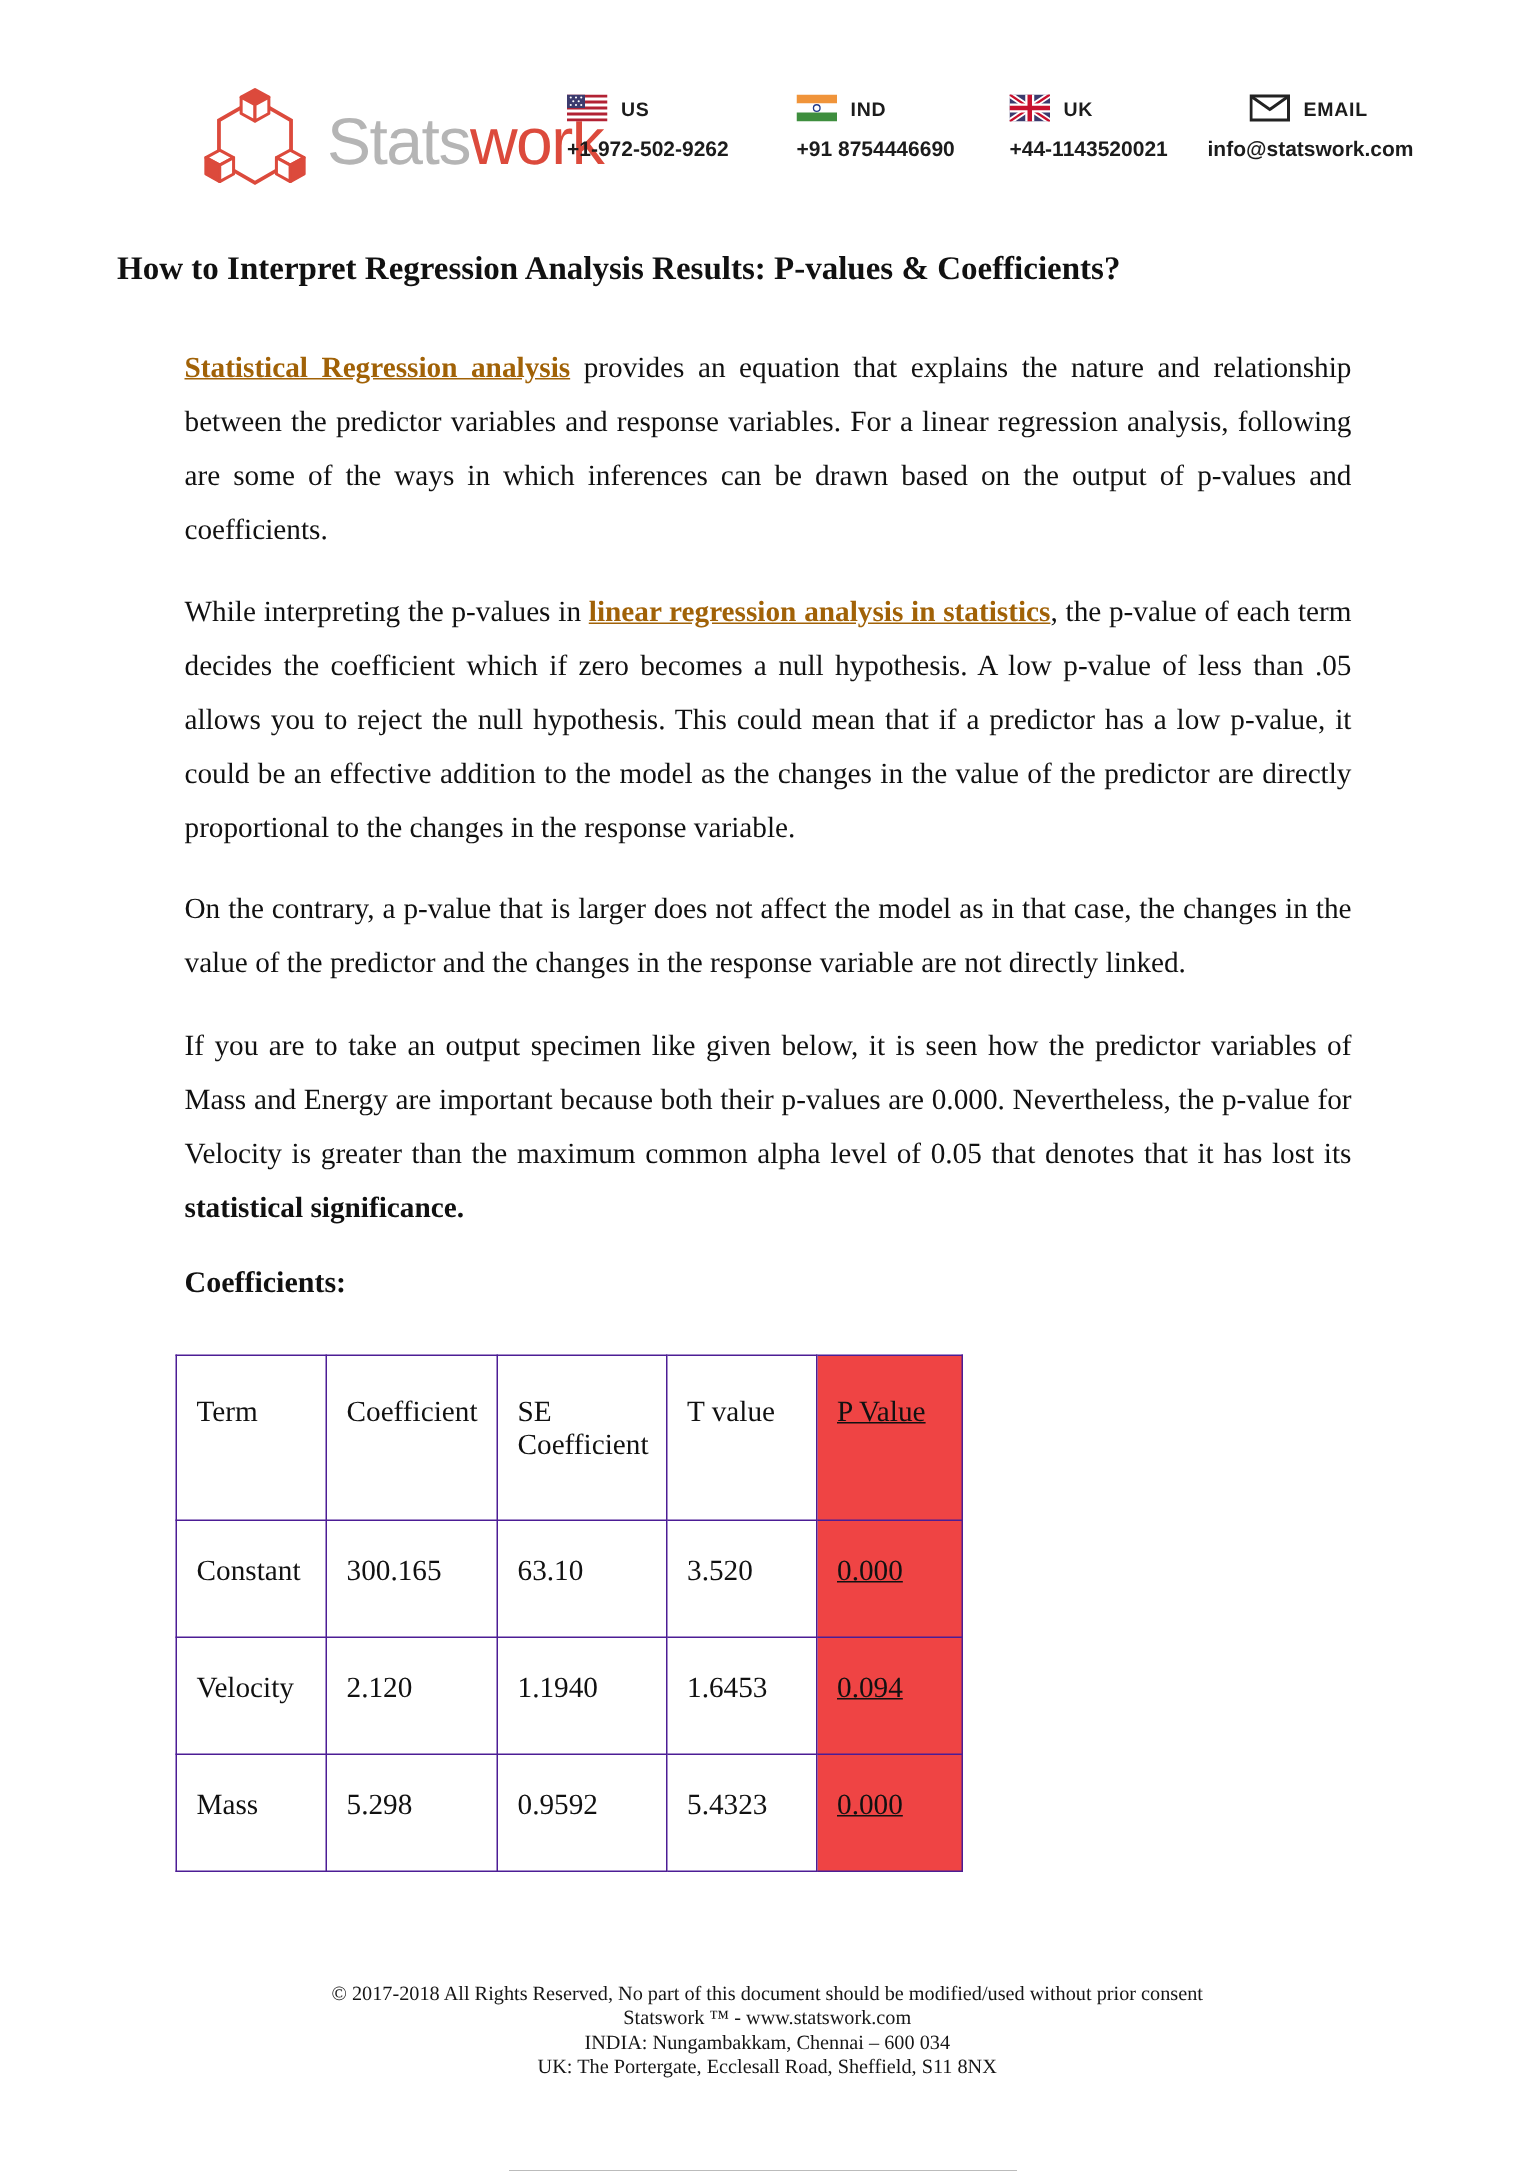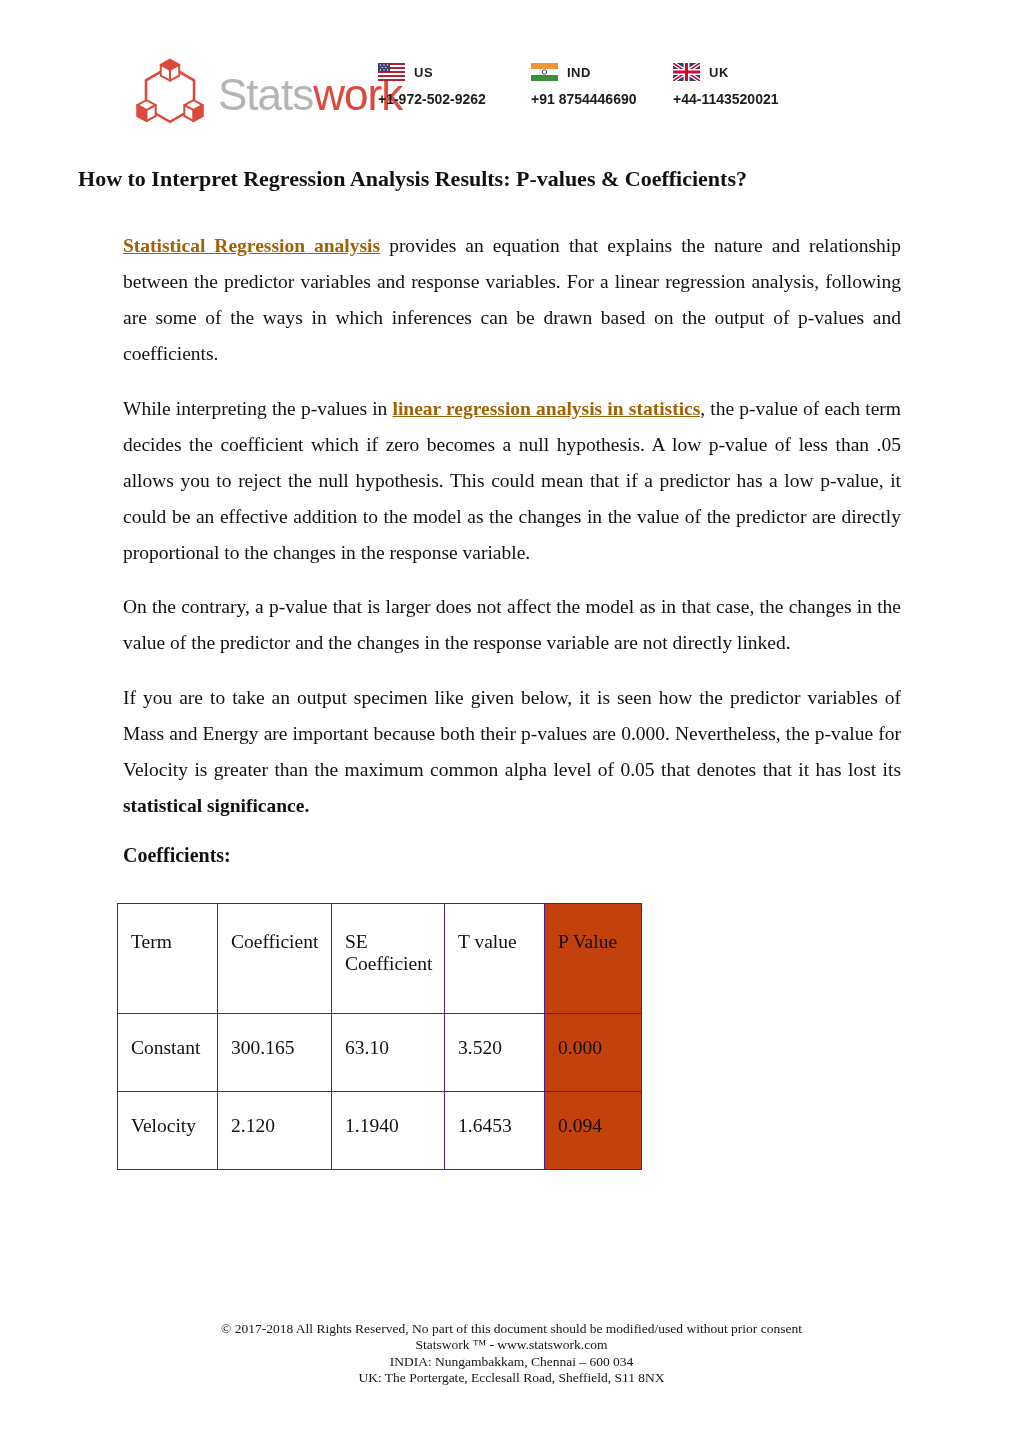--- a/index.html
+++ b/index.html
@@ -69,21 +69,21 @@
     border-collapse: collapse; table-layout: fixed;
     font-size: 19.5px; color: #111;
   }
   table.coef td, table.coef th {
     border: 1px solid #4c1d95;
     text-align: left; font-weight: 400;
     vertical-align: top; padding: 0 6px 0 13px;
   }
   table.coef thead td { height: 110px; padding-top: 27px; }
   table.coef tbody td { height: 78px;  padding-top: 23px; }
-  td.pv { background: #c2410c; }
+  td.pv { background: #ef4444; text-decoration: underline; }
 
   
   .footer {
     position: absolute; left: 0; top: 1321px; width: 1023px;
     text-align: center; font-size: 13.5px; line-height: 16.4px; color: #151515;
   }
 </style>
 </head>
 <body>
 
@@ -165,20 +165,30 @@
           <path d="M0,0 L27,18 M27,0 L0,18" stroke="#fff" stroke-width="4"></path>
           <path d="M0,0 L27,18 M27,0 L0,18" stroke="#c8102e" stroke-width="1.6"></path>
           <path d="M13.5,0 V18 M0,9 H27" stroke="#fff" stroke-width="6"></path>
           <path d="M13.5,0 V18 M0,9 H27" stroke="#c8102e" stroke-width="3"></path>
         </svg>
         <span class="lbl">UK</span>
       </div>
       <div class="val">+44-1143520021</div>
     </div>
 
+    <div class="contact c-mail">
+      <div class="row">
+        <svg class="flag" viewBox="0 0 27 18" style="height:20px">
+          <rect x="1" y="1" width="25" height="16" fill="none" stroke="#222" stroke-width="2"></rect>
+          <path d="M1.5,1.5 L13.5,10 L25.5,1.5" fill="none" stroke="#222" stroke-width="2"></path>
+        </svg>
+        <span class="lbl">EMAIL</span>
+      </div>
+      <div class="val">info@statswork.com</div>
+    </div>
   </div>
 
   <div class="doc-title">How to Interpret Regression Analysis Results: P-values &amp; Coefficients?</div>
 
   <div class="para p1"><a class="doclink" href="#">Statistical Regression analysis</a><span> provides an equation that explains the nature and relationship between the predictor variables and response variables. For a linear regression analysis, following are some of the ways in which inferences can be drawn based on the output of p-values and coefficients.</span></div>
 
   <div class="para p2"><span>While interpreting the p-values in </span><a class="doclink" href="#">linear regression analysis in statistics</a><span>, the p-value of each term decides the coefficient which if zero becomes a null hypothesis. A low p-value of less than .05 allows you to reject the null hypothesis. This could mean that if a predictor has a low p-value, it could be an effective addition to the model as the changes in the value of the predictor are directly proportional to the changes in the response variable.</span></div>
 
   <div class="para p3">On the contrary, a p-value that is larger does not affect the model as in that case, the changes in the value of the predictor and the changes in the response variable are not directly linked.</div>
 
@@ -211,20 +221,27 @@
         <td>3.520</td>
         <td class="pv">0.000</td>
       </tr>
       <tr>
         <td>Velocity</td>
         <td>2.120</td>
         <td>1.1940</td>
         <td>1.6453</td>
         <td class="pv">0.094</td>
       </tr>
+      <tr>
+        <td>Mass</td>
+        <td>5.298</td>
+        <td>0.9592</td>
+        <td>5.4323</td>
+        <td class="pv">0.000</td>
+      </tr>
     </tbody>
   </table>
 
   <div class="footer">
     <div>© 2017-2018 All Rights Reserved, No part of this document should be modified/used without prior consent</div>
     <div>Statswork ™  -  www.statswork.com</div>
     <div>INDIA: Nungambakkam, Chennai – 600 034</div>
     <div>UK: The Portergate, Ecclesall Road, Sheffield, S11 8NX</div>
   </div>
 

